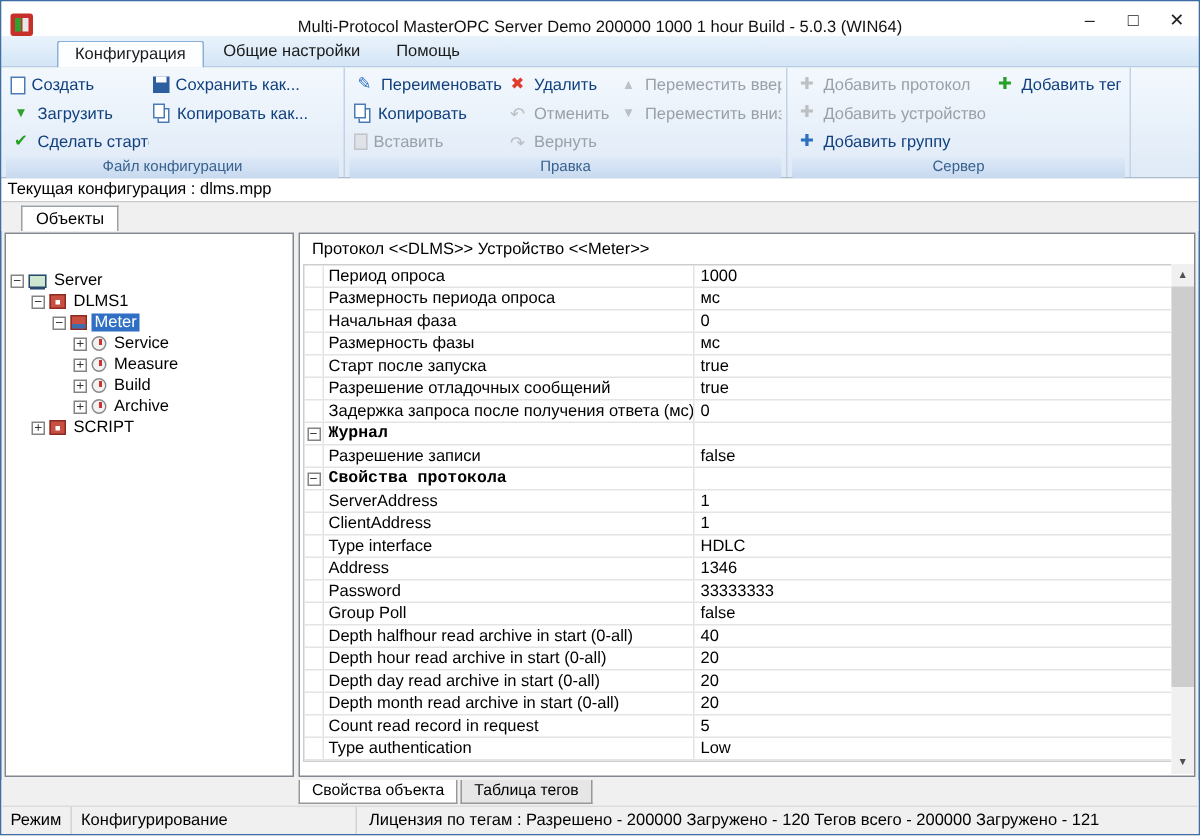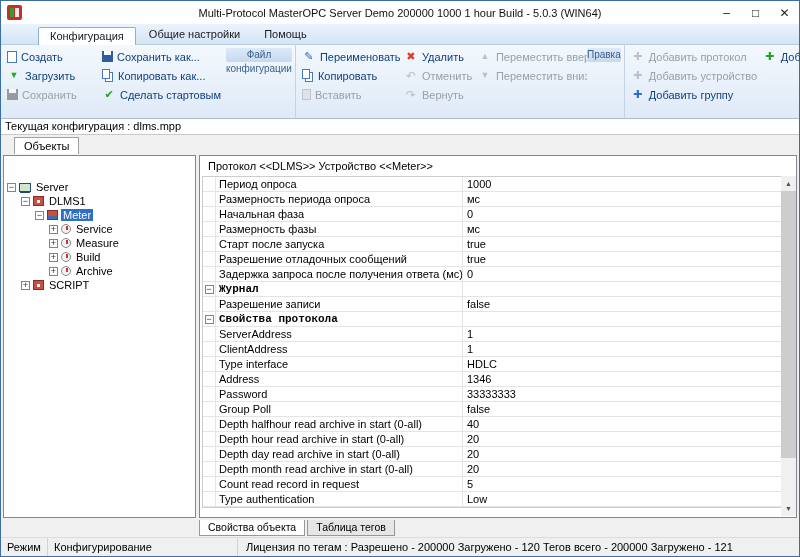--- a/index.html
+++ b/index.html
@@ -2,36 +2,36 @@
 <html><head>
 <meta charset="utf-8">
 <style>
   * { box-sizing: border-box; margin: 0; padding: 0; }
   html,body { width: 800px; height: 557px; }
   body { font-family: "Liberation Sans", "DejaVu Sans", sans-serif; font-size: 11px; overflow: hidden; background:#fff; }
 
   .window { width: 800px; height: 557px; border: 1px solid #3c6ea5; display: flex; flex-direction: column; background: #f0f0f0; }
 
   
-  .titlebar { height: 23px; background: #ffffff; position: relative; display: flex; align-items: center; flex: none; }
+  .titlebar { height: 23px; background: #ffffff; position: relative; display: flex; align-items: flex-end; flex: none; }
   .app-icon { width: 15px; height: 15px; margin-left: 6px; background: #c62f2a; border-radius: 2px; position: relative; z-index: 2; flex: none; }
   .app-icon::after { content: ""; position: absolute; left: 3px; top: 3px; width: 4px; height: 9px; background: #2ea12e; }
   .app-icon::before { content: ""; position: absolute; left: 8px; top: 3px; width: 4px; height: 9px; background: #e8e8e8; }
   .titlebar .title { position: absolute; left: 0; right: 0; text-align: center; font-size: 11px; color: #111; }
   .win-controls { margin-left: auto; display: flex; height: 100%; z-index: 2; }
   .winbtn { width: 29px; height: 100%; display: flex; align-items: center; justify-content: center; font-size: 12px; color: #222; }
 
   
   .rtabs { height: 21px; background: linear-gradient(#eaf3fc, #d3e5f6); display: flex; align-items: flex-end; padding-left: 37px; border-bottom: 1px solid #b6cde4; flex: none; }
   .rtab { height: 18px; line-height: 17px; padding: 0 11px; color: #1a1a1a; margin-right: 2px; }
   .rtab.active { background: #fdfeff; border: 1px solid #8cb0d8; border-bottom: none; border-radius: 2px 2px 0 0; position: relative; top: 1px; }
 
   
   .ribbon { height: 74px; background: linear-gradient(#f3f8fd, #dfeaf7); display: flex; border-bottom: 1px solid #aebdcd; flex: none; }
-  .rgroup { display: flex; flex-direction: row; border-right: 1px solid #c3d3e5; padding: 2px 3px 1px 3px; }
+  .rgroup { display: flex; flex-direction: column; border-right: 1px solid #c3d3e5; padding: 2px 3px 1px 3px; }
   .rbtns { display: grid; grid-auto-rows: 19px; align-items: center; flex: 1; }
   .g0 .rbtns { grid-template-columns: 95px 127px; }
   .g1 .rbtns { grid-template-columns: 102px 74px 112px; }
   .g2 .rbtns { grid-template-columns: 132px 90px; }
   .rgroup-label { height: 14px; line-height: 14px; text-align: center; font-size: 10px; color: #39618e; background: linear-gradient(#dde9f8, #c7d9ef); border-radius: 2px; margin: 1px 0; }
   .rbtn { display: flex; align-items: center; gap: 4px; padding: 0 3px; height: 19px; color: #10407e; white-space: nowrap; overflow: hidden; }
   .rbtn.disabled { color: #9aa0a8; }
   .rbtn.disabled .icon { filter: grayscale(1); opacity: .55; }
   .rbtn.empty { visibility: hidden; }
 
@@ -138,24 +138,20 @@
             <span class="rlabel">Сохранить как...</span>
           </div>
           <div class="rbtn">
             <span class="icon ic-load"></span>
             <span class="rlabel">Загрузить</span>
           </div>
           <div class="rbtn">
             <span class="icon ic-copy-as"></span>
             <span class="rlabel">Копировать как...</span>
           </div>
-          <div class="rbtn disabled">
-            <span class="icon ic-save"></span>
-            <span class="rlabel">Сохранить</span>
-          </div>
           <div class="rbtn">
             <span class="icon ic-check"></span>
             <span class="rlabel">Сделать стартовым</span>
           </div>
         </div>
         <div class="rgroup-label">Файл конфигурации</div>
       </div>
       <div class="rgroup g1">
         <div class="rbtns">
           <div class="rbtn">

